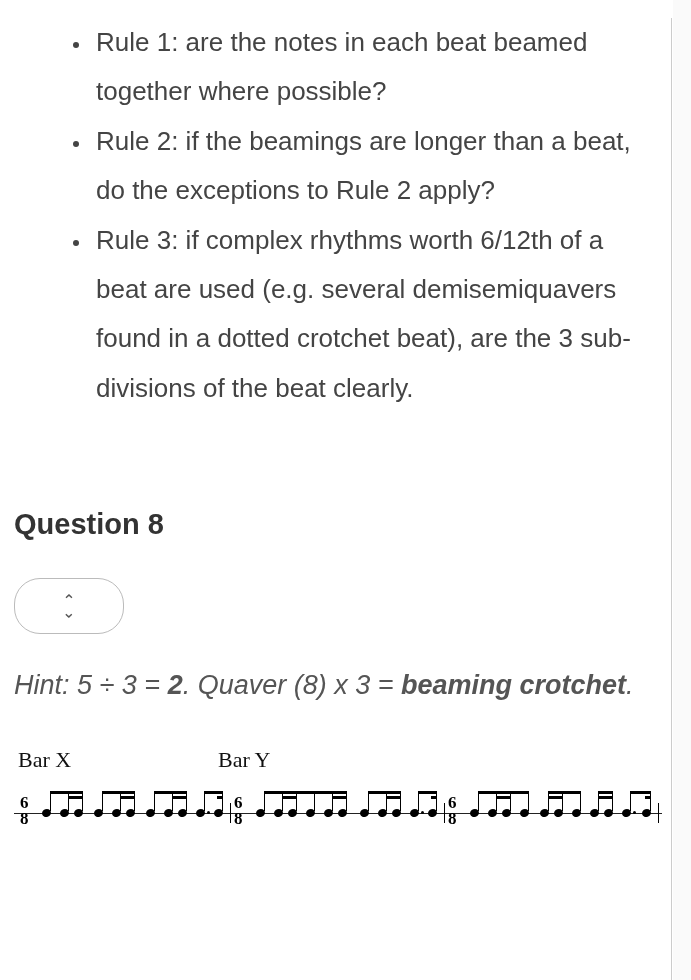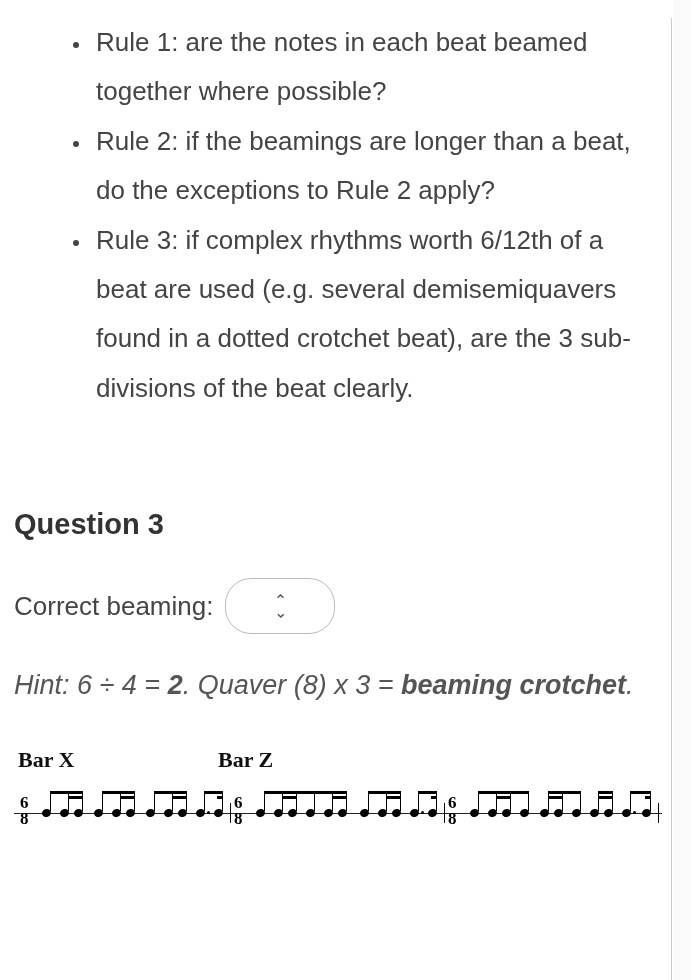--- a/index.html
+++ b/index.html
@@ -80,21 +80,20 @@
   }
   .hint b { font-weight:700; }
   .bars {
     display: flex;
     gap: 0;
     font-family: "Times New Roman", Times, serif;
     font-size: 22px;
     color: #111;
     padding-left: 4px;
     margin-top: 8px;
-    font-weight: bold;
   }
   .bar-label { width: 188px; }
   .bar-label.bx { width: 200px; }
   .bar-label.by { width: 222px; }
   .staff {
     position: relative;
     height: 44px;
     width: 648px;
     margin-top: 4px;
   }
@@ -168,39 +167,38 @@
 <div class="scroll-gutter"></div>
 
 <div class="page">
 
   <ul class="rules">
     <li><span>Rule 1: are the notes in each beat beamed together where possible?</span></li>
     <li><span>Rule 2: if the beamings are longer than a beat, do the exceptions to Rule 2 apply?</span></li>
     <li><span>Rule 3: if complex rhythms worth 6/12th of a beat are used (e.g. several demisemiquavers found in a dotted crotchet beat), are the 3 sub-divisions of the beat clearly.</span></li>
   </ul>
 
-  <h3 class="qhead">Question 3</h3>
+  <h3 class="qhead">Question 8</h3>
 
   <div class="selrow">
-    <span class="sel-label">Correct beaming:</span>
     <div class="select-pill">
       <span class="chev">
         <span>⌃</span>
           <span style="transform:rotate(180deg);display:inline-block;">⌃</span>
       </span>
     </div>
   </div>
 
   <p class="hint">
-    <span>Hint: 6 ÷ 4 = </span><b>2</b><span>. Quaver (8) x 3 = </span><b>beaming crotchet</b><span>.</span>
+    <span>Hint: 5 ÷ 3 = </span><b>2</b><span>. Quaver (8) x 3 = </span><b>beaming crotchet</b><span>.</span>
   </p>
 
   <div class="bars">
     <div class="bar-label bx">Bar X</div>
-    <div class="bar-label">Bar Z</div>
+    <div class="bar-label by">Bar Y</div>
   </div>
 
   <div class="staff">
     <div class="staffline"></div>
 
     <div class="ts" style="left:6px">
       <div>6</div>
       <div>8</div>
     </div>
 

